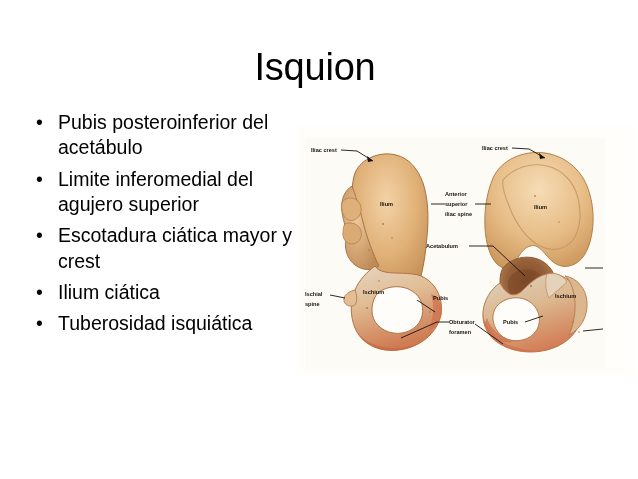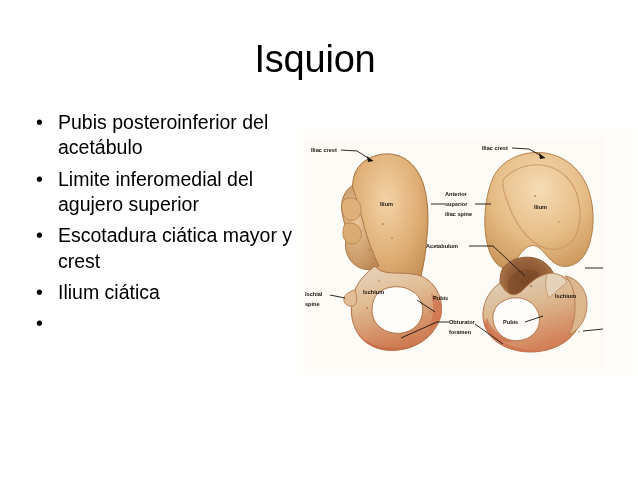--- a/index.html
+++ b/index.html
@@ -13,21 +13,21 @@
     position: relative;
     overflow: hidden;
     font-family: "Liberation Sans", sans-serif;
     color: #000000;
   }
 
   
   #slide-title {
     position: absolute;
     left: 0;
-    top: 40px;
+    top: 48px;
     width: 630px;
     text-align: center;
     font-size: 38px;
     font-weight: 400;
     line-height: 1.05;
     letter-spacing: -0.2px;
     color: #000;
   }
 
   
@@ -111,20 +111,21 @@
   <li>
     <span class="bullet-dot">•</span>
     <span>Escotadura ciática mayor y crest</span>
   </li>
   <li>
     <span class="bullet-dot">•</span>
     <span>Ilium ciática</span>
   </li>
   <li>
     <span class="bullet-dot">•</span>
+    <span>Tuberosidad isquiática</span>
   </li>
 </ul>
 
 <div id="anatomy-figure">
   <div class="edge-artifact"></div>
 
   <svg viewBox="0 0 340 250" xmlns="http://www.w3.org/2000/svg">
     <defs>
       <radialGradient id="gIliumL" cx="45%" cy="35%" r="75%">
         <stop offset="0%" stop-color="#f3d2a6"></stop>

